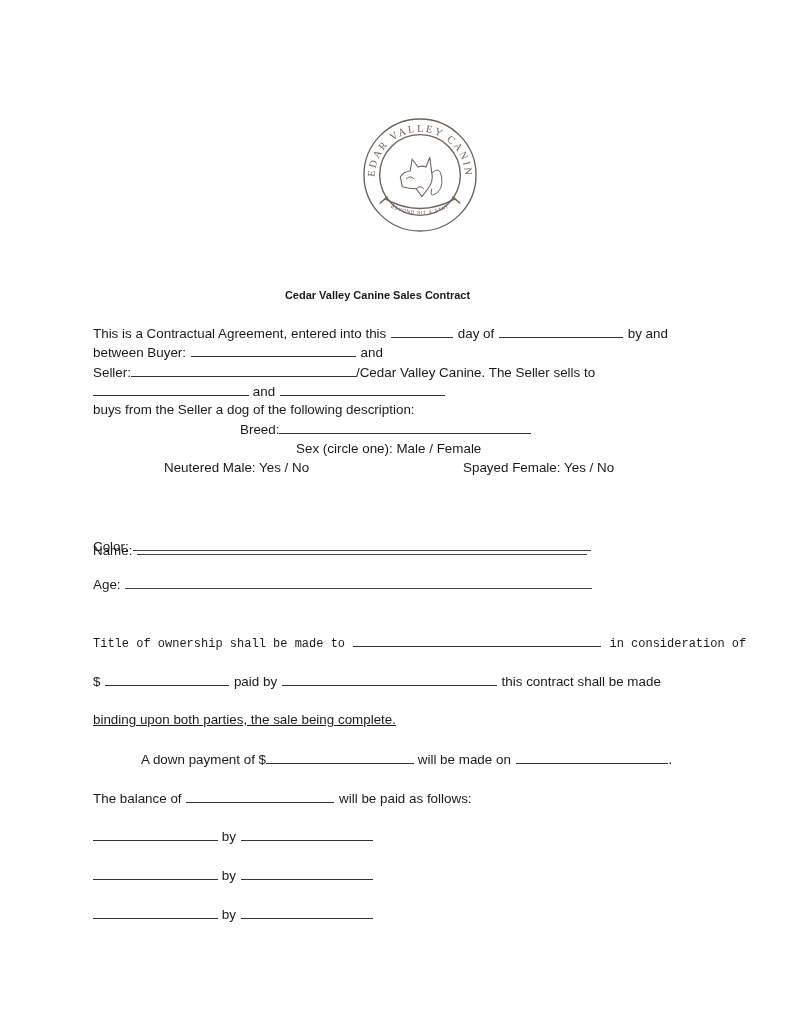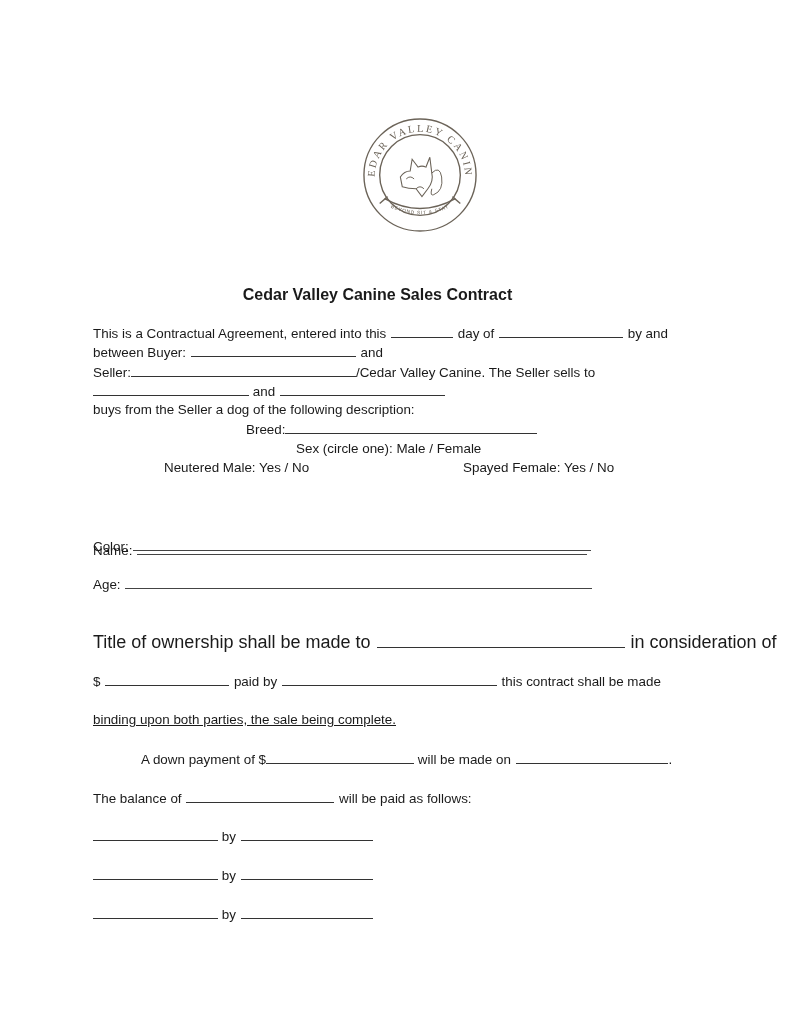--- a/index.html
+++ b/index.html
@@ -28,32 +28,32 @@
       white-space: nowrap;
       line-height: 16px;
     }
     .title {
       position: absolute;
       top: 287px;
       left: 0;
       width: 755px;
       text-align: center;
       font-weight: bold;
-      font-size: 16px;
+      font-size: 11px;
       line-height: 16px;
     }
     .blank {
       display: inline-block;
       border-bottom: 1px solid #333;
       height: 12px;
       vertical-align: baseline;
       margin: 0 1px;
     }
     .field-row .blank { border-bottom: 1.5px solid #444; }
-    .small { font-size: 18px; }
+    .small { font-size: 12px; font-family: Liberation Mono, monospace; }
   </style>
 </head>
 <body>
 
 <svg class="logo" viewBox="0 0 120 120">
   <g fill="none" stroke="#6b6358" stroke-width="1.4">
     <circle cx="60" cy="60" r="57"></circle>
     <circle cx="60" cy="60" r="41"></circle>
     <path d="M24 84 Q60 104 96 84"></path>
     <path d="M19 89 L27 82"></path>
@@ -93,21 +93,21 @@
 <div class="line" style="left:93px; top:364px;">
   <span>Seller:</span><span class="blank" style="width:225px; margin:0;"></span><span>/Cedar Valley Canine. The Seller sells to</span>
 </div>
 <div class="line" style="left:93px; top:383px;">
   <span class="blank" style="width:156px; margin:0;"></span>
   <span>and</span>
   <span class="blank" style="width:165px;"></span>
 </div>
 <div class="line" style="left:93px; top:402px;">buys from the Seller a dog of the following description:</div>
 
-<div class="line" style="left:246px; top:421px;text-align:center;">
+<div class="line" style="left:240px; top:421px;text-align:center;">
   <span>Breed:</span><span class="blank" style="width:252px; margin:0;"></span>
 </div>
 <div class="line" style="left:296px; top:441px;">Sex (circle one): Male / Female</div>
 <div class="line" style="left:164px; top:460px;">Neutered Male: Yes / No</div>
 <div class="line" style="left:463px; top:460px;">Spayed Female: Yes / No</div>
 
 <div class="line field-row" style="left:93px; top:499px;margin-top:43px;">
   <span>Name:</span>
   <span class="blank" style="width:450px;"></span>
 </div>

